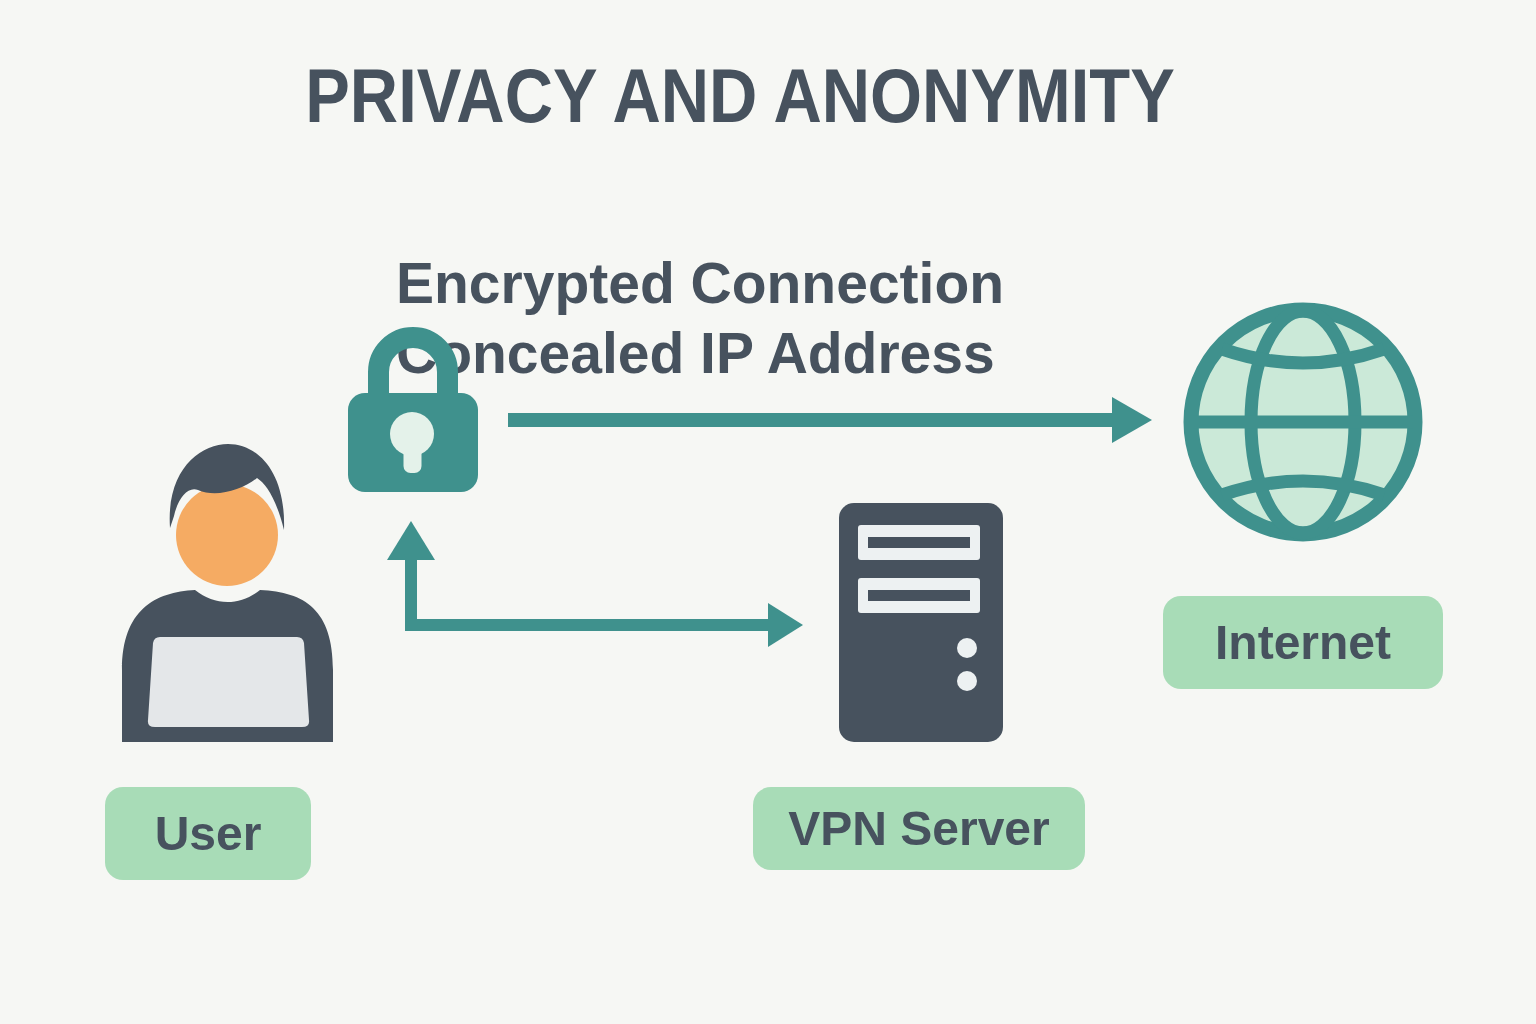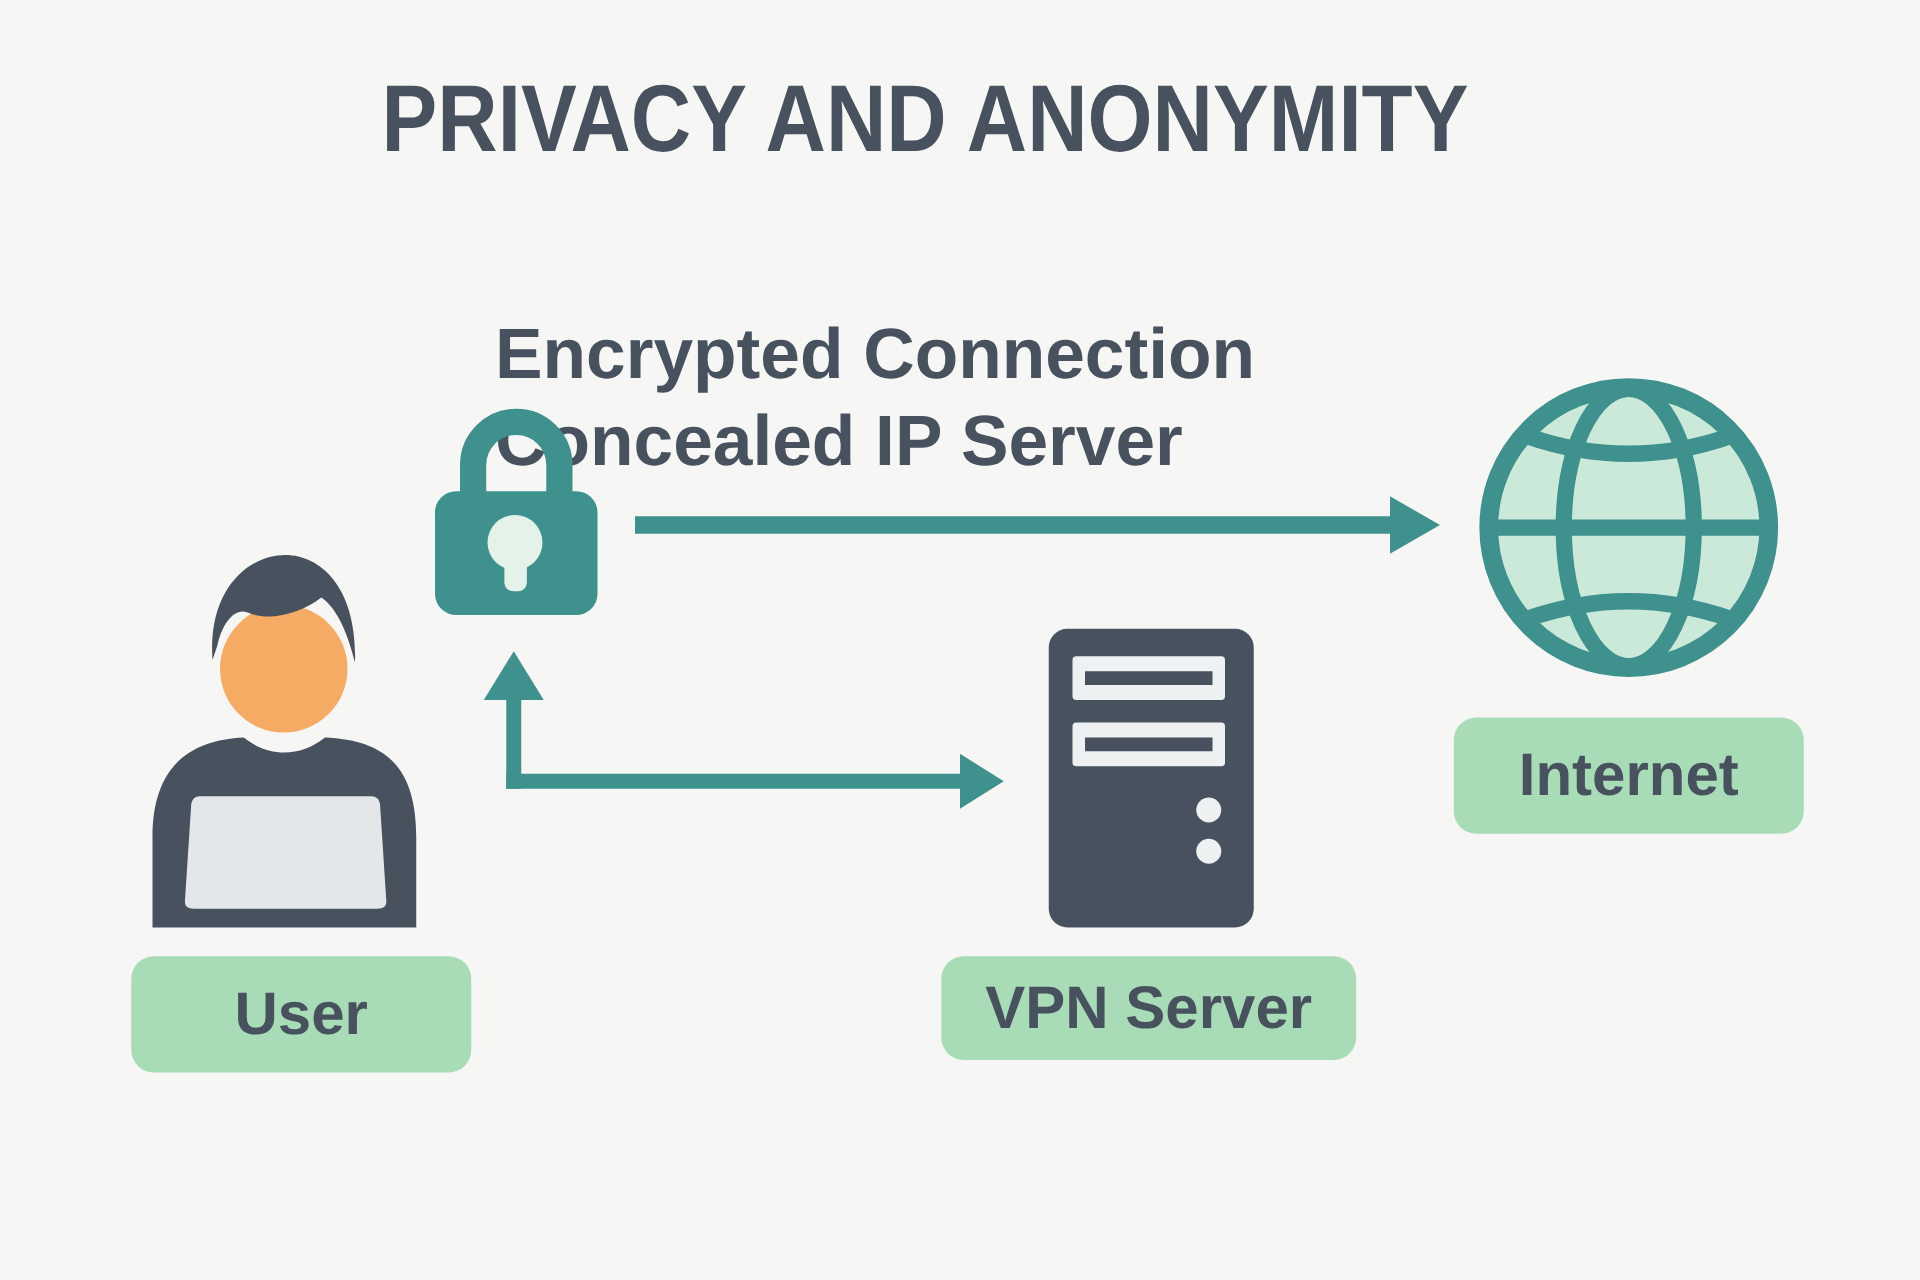--- a/index.html
+++ b/index.html
@@ -23,23 +23,23 @@
     white-space:nowrap;
   }
   .note{
     left:396px;top:248px;width:660px;
     font-size:57px;font-weight:700;line-height:70px;color:var(--slate);
   }
   .note span{display:block;}
   .pill{
     background:var(--pill);border-radius:18px;
     display:flex;align-items:center;justify-content:center;
-    font-size:48px;font-weight:700;color:var(--slate);
+    font-size:48px;font-weight:700;color:var(--slate);margin-top:22px;
   }
-  .pill-user{left:105px;top:765px;width:272px;height:93px;}
+  .pill-user{left:105px;top:765px;width:206px;height:93px;}
   .pill-vpn{left:753px;top:765px;width:332px;height:83px;}
   .pill-internet{left:1163px;top:574px;width:280px;height:93px;}
 
   .fill-teal{fill:var(--teal);}
   .fill-slate{fill:var(--slate);}
   .fill-mint{fill:var(--mint);}
   .fill-keyhole{fill:var(--keyhole);}
   .fill-orange{fill:var(--orange);}
   .fill-laptop{fill:var(--laptop);}
   .fill-slot{fill:var(--slot);}
@@ -47,21 +47,21 @@
 </style>
 </head>
 <body>
 
 <div class="canvas">
 
   <div class="abs title">PRIVACY AND ANONYMITY</div>
 
   <div class="abs note">
     <span>Encrypted Connection</span>
-    <span>Concealed IP Server</span>
+    <span>Concealed IP Address</span>
   </div>
 
   <svg class="abs" style="left:346px;top:322px;" width="134" height="172" viewBox="0 0 134 172">
     <path class="stroke-teal" stroke-width="21" stroke-linecap="butt" d="M 32.5,84 V 50 A 34.5,34.5 0 0 1 101.5,50 V 84"></path>
     <rect class="fill-teal" x="2" y="71" width="130" height="99" rx="17"></rect>
     <circle class="fill-keyhole" cx="66" cy="112" r="22"></circle>
     <rect class="fill-keyhole" x="57.5" y="120" width="18" height="31" rx="7"></rect>
   </svg>
 
   <svg class="abs" style="left:500px;top:394px;" width="660" height="52" viewBox="0 0 660 52">

